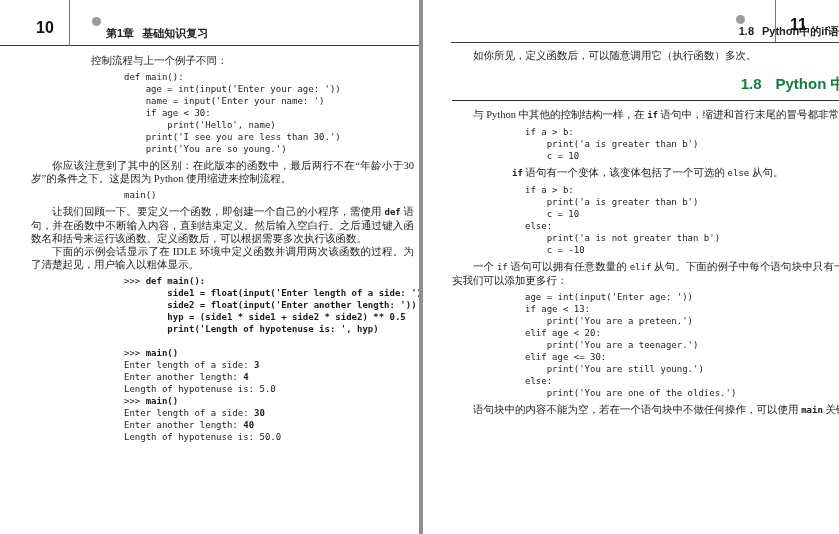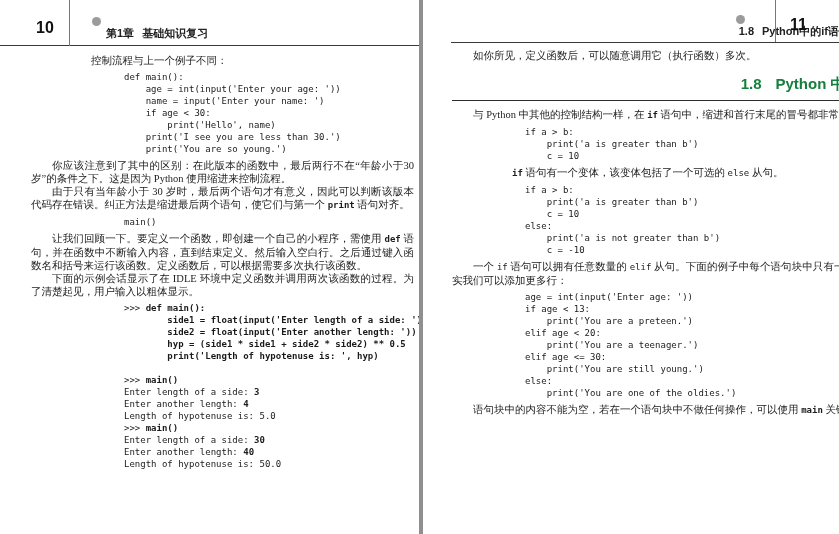--- a/index.html
+++ b/index.html
@@ -97,21 +97,20 @@
       <span class="header-vline"></span>
       <span class="header-dot"></span>
       <span class="header-title">
         <span class="tnum">第1章</span><span>基础知识复习</span>
       </span>
     </div>
     <div class="page-body">
         <p class="para deep"><span>控制流程与上一个例子不同：</span></p>
         <div class="code"><div class="code-line"><span>def main():</span></div><div class="code-line"><span>    age = int(input('Enter your age: '))</span></div><div class="code-line"><span>    name = input('Enter your name: ')</span></div><div class="code-line"><span>    if age &lt; 30:</span></div><div class="code-line"><span>        print('Hello', name)</span></div><div class="code-line"><span>    print('I see you are less than 30.')</span></div><div class="code-line"><span>    print('You are so young.')</span></div></div>
         <p class="para"><span>你应该注意到了其中的区别：在此版本的函数中，最后两行不在“年龄小于30 岁”的条件之下。这是因为 Python 使用缩进来控制流程。</span></p>
-        <p class="para"><span>由于只有当年龄小于 30 岁时，最后两个语句才有意义，因此可以判断该版本代码存在错误。纠正方法是缩进最后两个语句，使它们与第一个 </span><span class="mono b">print</span><span> 语句对齐。</span></p>
         <div class="code"><div class="code-line"><span>main()</span></div></div>
         <p class="para"><span>让我们回顾一下。要定义一个函数，即创建一个自己的小程序，需使用 </span><span class="mono b">def</span><span> 语句，并在函数中不断输入内容，直到结束定义。然后输入空白行。之后通过键入函数名和括号来运行该函数。定义函数后，可以根据需要多次执行该函数。</span></p>
         <p class="para"><span>下面的示例会话显示了在 IDLE 环境中定义函数并调用两次该函数的过程。为了清楚起见，用户输入以粗体显示。</span></p>
         <div class="code"><div class="code-line"><span>&gt;&gt;&gt; </span><span class="b">def main():</span></div><div class="code-line"><span class="b">        side1 = float(input('Enter length of a side: '))</span></div><div class="code-line"><span class="b">        side2 = float(input('Enter another length: '))</span></div><div class="code-line"><span class="b">        hyp = (side1 * side1 + side2 * side2) ** 0.5</span></div><div class="code-line"><span class="b">        print('Length of hypotenuse is: ', hyp)</span></div><div class="code-line">&nbsp;</div><div class="code-line"><span>&gt;&gt;&gt; </span><span class="b">main()</span></div><div class="code-line"><span>Enter length of a side: </span><span class="b">3</span></div><div class="code-line"><span>Enter another length: </span><span class="b">4</span></div><div class="code-line"><span>Length of hypotenuse is: 5.0</span></div><div class="code-line"><span>&gt;&gt;&gt; </span><span class="b">main()</span></div><div class="code-line"><span>Enter length of a side: </span><span class="b">30</span></div><div class="code-line"><span>Enter another length: </span><span class="b">40</span></div><div class="code-line"><span>Length of hypotenuse is: 50.0</span></div></div>
       </div>
   </div>
 
   <div id="page-divider"></div>
 
   <div class="page" id="page-right">

